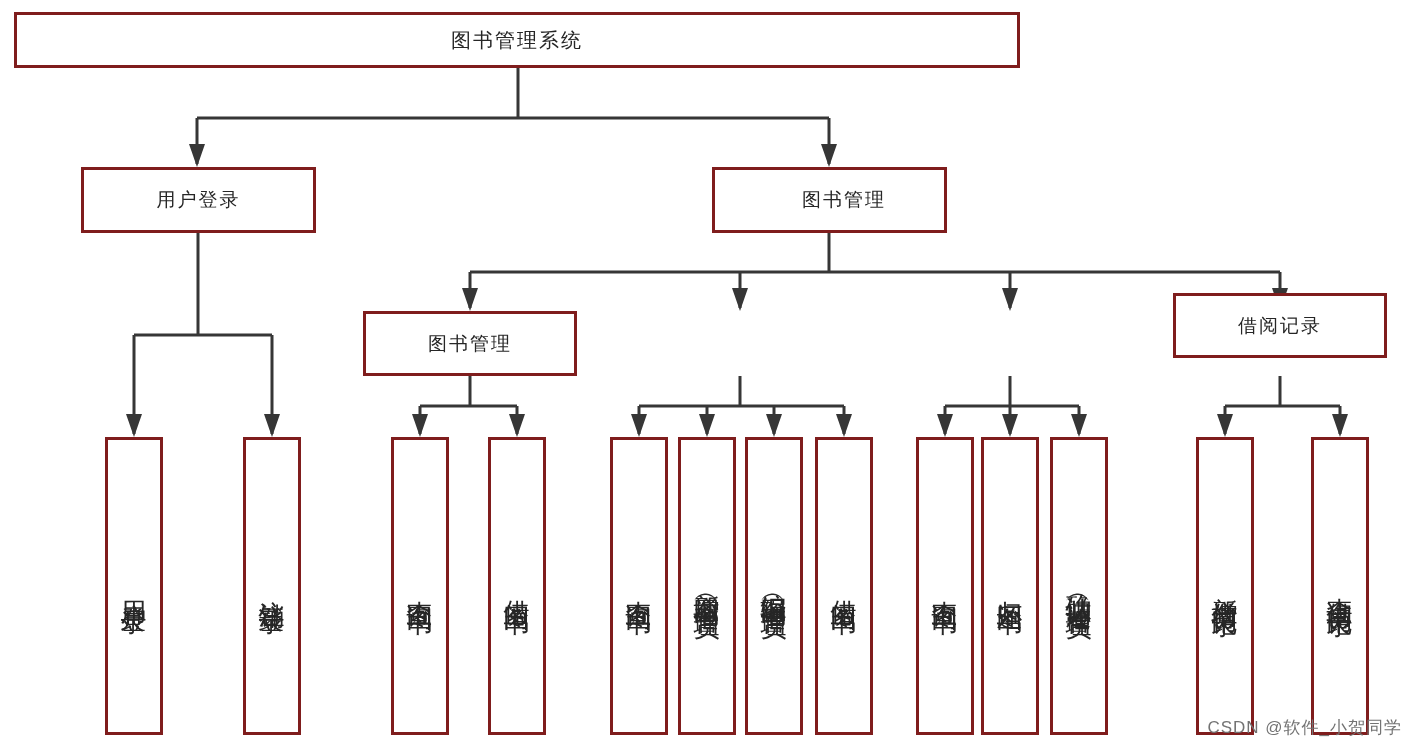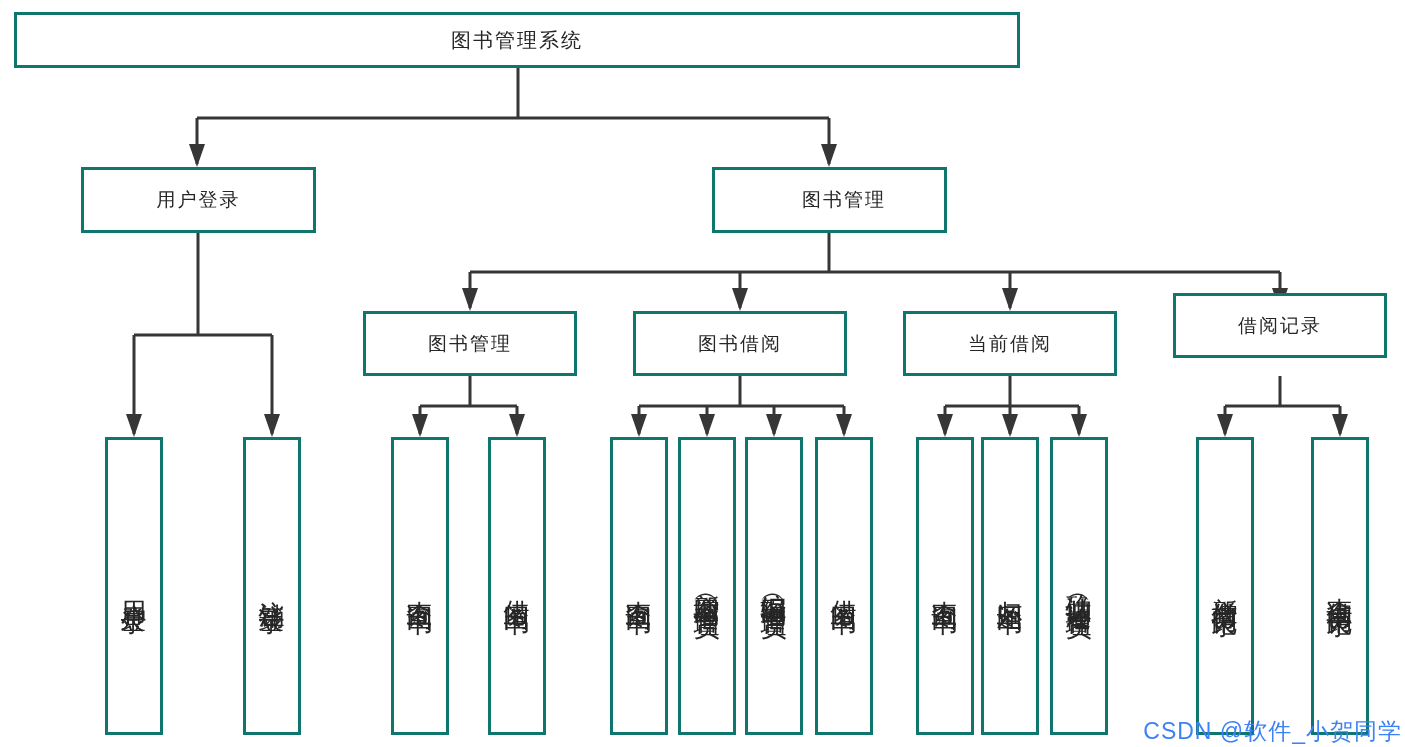--- a/index.html
+++ b/index.html
@@ -13,21 +13,21 @@
   }
   svg.connectors {
     position: absolute;
     left: 0; top: 0;
     width: 1405px; height: 747px;
   }
   .box {
     position: absolute;
     box-sizing: border-box;
     background: #ffffff;
-    border: 3px solid #0f766e;
+    border: 3px solid #7f1d1d;
     color: #262626;
     display: flex;
     align-items: center;
     justify-content: center;
     text-align: center;
   }
   .h-box {
     font-size: 19px;
     letter-spacing: 2px;
   }
@@ -56,22 +56,22 @@
   .lf-8  { left: 815px; }
   .lf-9  { left: 916px; }
   .lf-10 { left: 981px; }
   .lf-11 { left: 1050px; }
   .lf-12 { left: 1196px; }
   .lf-13 { left: 1311px; }
   .watermark {
     position: absolute;
     right: 3px;
     top: 716px;
-    font-size: 23px;
-    color: #3b82f6;
+    font-size: 17px;
+    color: #737373;
     letter-spacing: 1px;
     white-space: nowrap;
     z-index: 5;
   }
 </style>
 </head>
 <body>
 
 <div class="canvas">
 
@@ -107,22 +107,20 @@
       <polygon points="1332,414 1348,414 1340,437"></polygon>
     </g>
   </svg>
 
   <div class="box h-box root-box">图书管理系统</div>
 
   <div class="box h-box n-user-login">用户登录</div>
   <div class="box h-box n-book-mgmt">图书管理</div>
 
   <div class="box h-box n-rec">图书管理</div>
-  <div class="box h-box n-borrow">图书借阅</div>
-  <div class="box h-box n-current">当前借阅</div>
   <div class="box h-box n-records">借阅记录</div>
 
   <div class="box v-box leaf lf-1">用户登录</div>
   <div class="box v-box leaf lf-2">注销登录</div>
 
   <div class="box v-box leaf lf-3">查询图书</div>
   <div class="box v-box leaf lf-4">借阅图书</div>
 
   <div class="box v-box leaf lf-5">查询图书</div>
   <div class="box v-box leaf lf-6">新增图书（管理员）</div>

